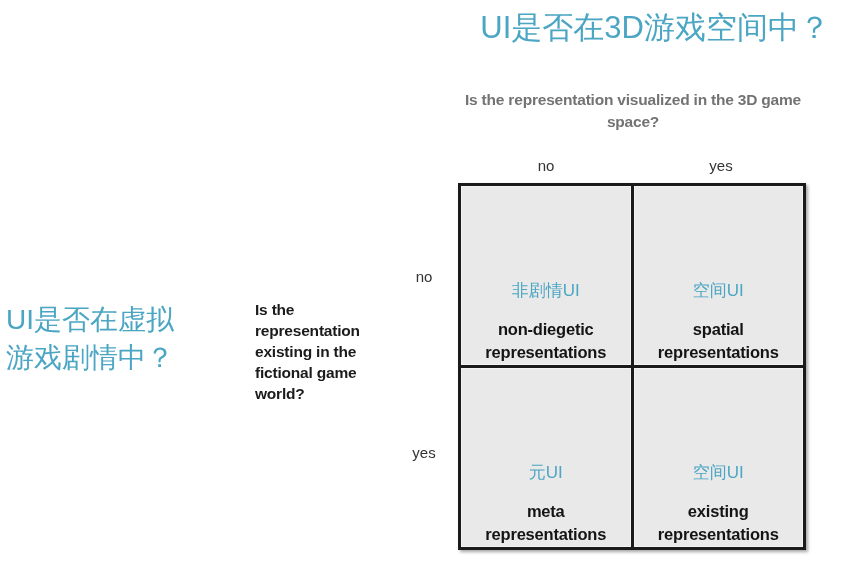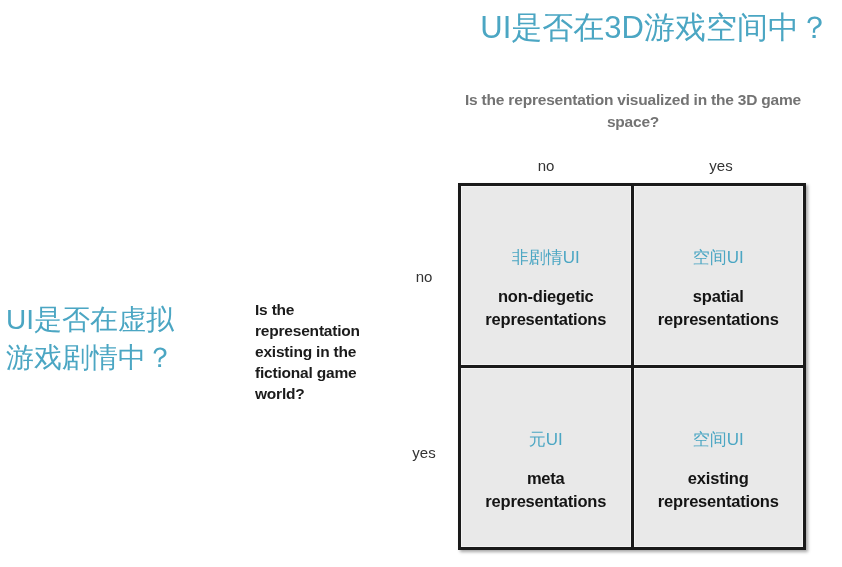--- a/index.html
+++ b/index.html
@@ -114,21 +114,21 @@
     box-sizing: border-box;
     box-shadow: 2px 2px 3px rgba(0,0,0,0.35);
   }
   .quadrant {
     background: #e9e9e9;
     box-sizing: border-box;
     border: 1px solid #f3f3f3;
     display: flex;
     flex-direction: column;
     align-items: center;
-    justify-content: center;
+    justify-content: flex-end;
     padding-top: 26px;
   }
   .quadrant-cn {
     color: #4ba6c3;
     font-size: 17px;
     line-height: 22px;
     margin-bottom: 16px;
     text-align: center;
   }
   .quadrant-en {

